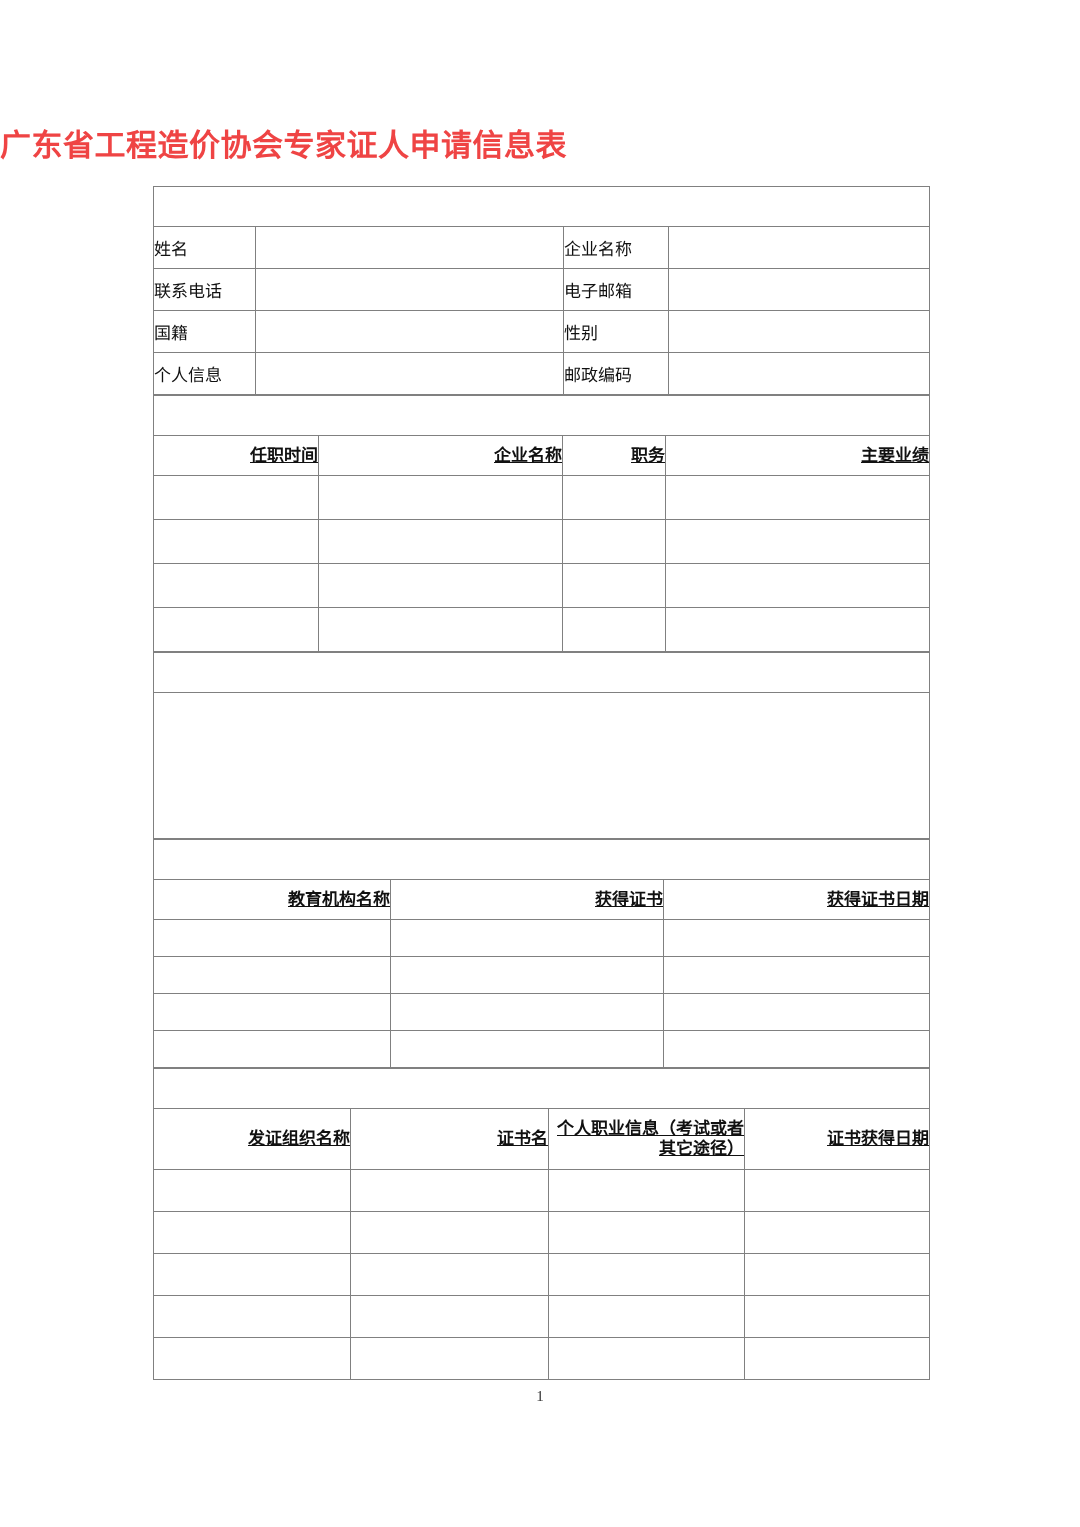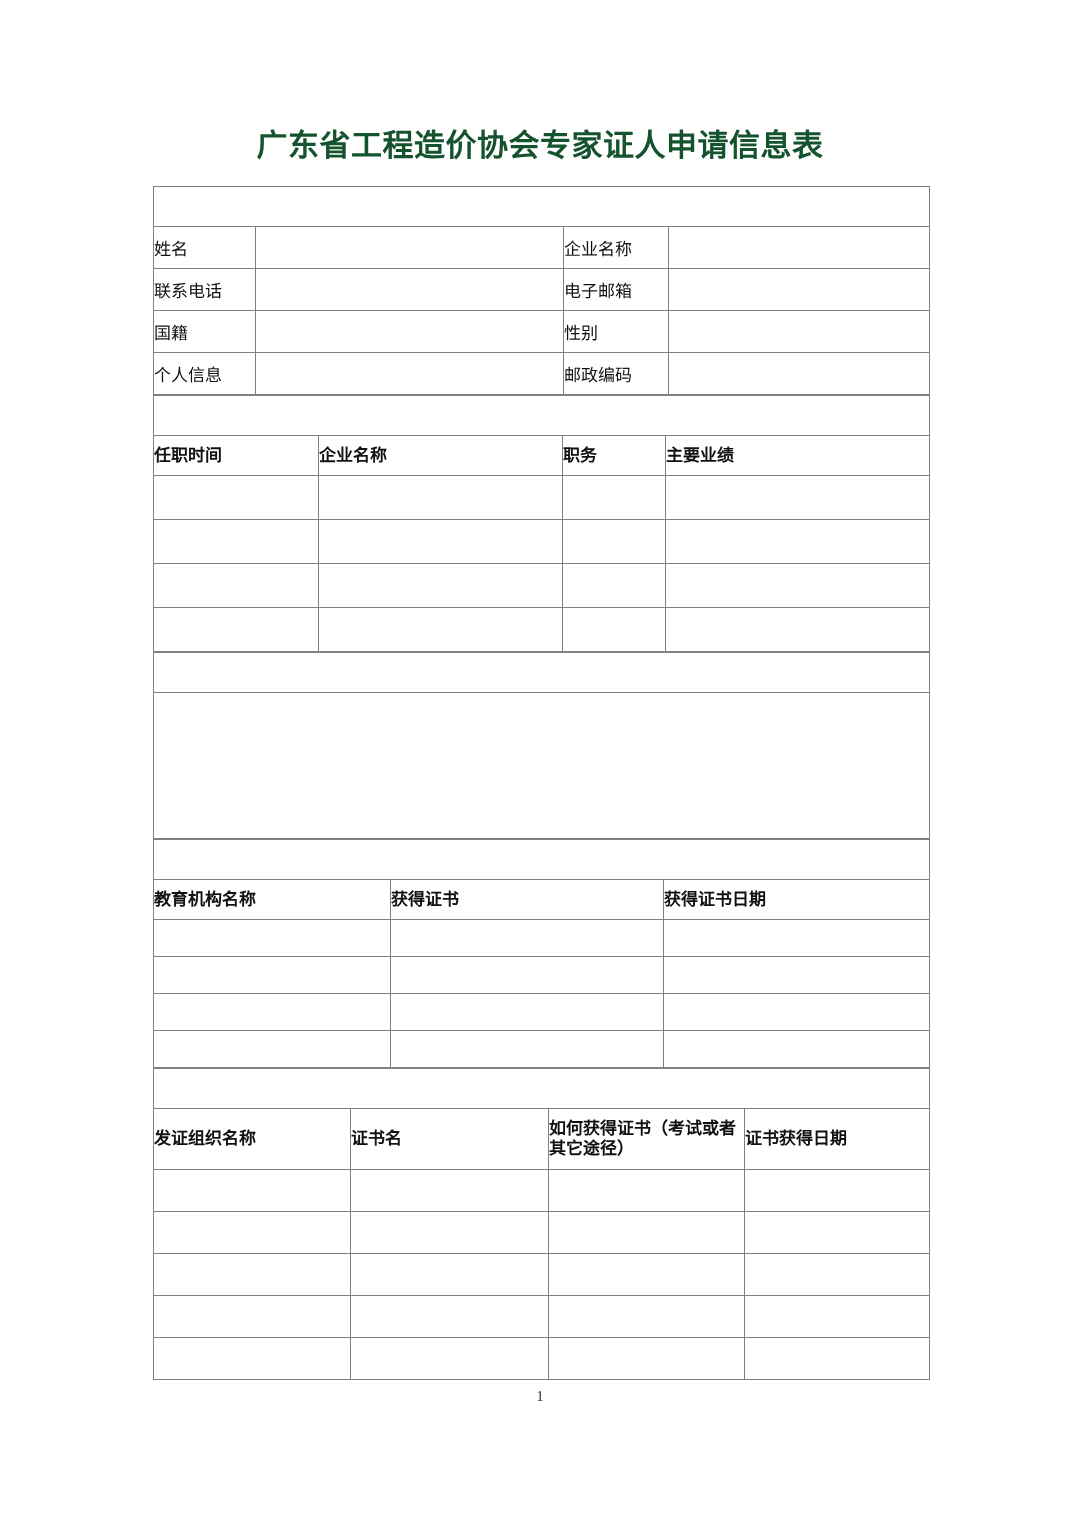--- a/index.html
+++ b/index.html
@@ -24,26 +24,25 @@
     padding: 0;
     position: relative;
     background: #ffffff;
   }
 
   .doc-title {
     position: absolute;
     left: 0;
     top: 129px;
     width: 1080px;
-    text-align: center;
     font-size: 31px;
     font-weight: bold;
     letter-spacing: 0.5px;
     font-family: "Liberation Sans", "DejaVu Sans", sans-serif;
-    color: #14532d;
+    color: #ef4444;
     line-height: 1.1;
   }
 
   .form {
     position: absolute;
     left: 153px;
     top: 186px;
     width: 776px;
   }
 
@@ -88,27 +87,28 @@
     font-family: "Liberation Serif", "DejaVu Serif", serif;
     font-size: 17px;
     height: 41px;
   }
   .kv-value {
     height: 41px;
   }
 
   
   .col-head td {
-    text-align: left;
+    text-align: right;
     font-family: "Liberation Serif", "DejaVu Serif", serif;
     font-weight: bold;
     font-size: 18px;
     height: 39px;
     line-height: 1.15;
     padding: 2px 4px;
+    text-decoration: underline;
   }
   .col-head.tall td {
     height: 60px;
   }
 
   .data-row td {
     height: 43px;
   }
   .data-row.short td {
     height: 36px;
@@ -302,21 +302,21 @@
       <tbody>
         <tr class="sec-head">
           <td colspan="4">
             <span class="sec-label">5. 职称、专业证书</span>
           </td>
         </tr>
 
         <tr class="col-head tall">
           <td>发证组织名称</td>
           <td>证书名</td>
-          <td>如何获得证书（考试或者其它途径）</td>
+          <td>个人职业信息（考试或者其它途径）</td>
           <td>证书获得日期</td>
         </tr>
 
         <tr class="data-row tall">
           <td></td>
           <td></td>
           <td></td>
           <td></td>
         </tr>
         <tr class="data-row tall">

